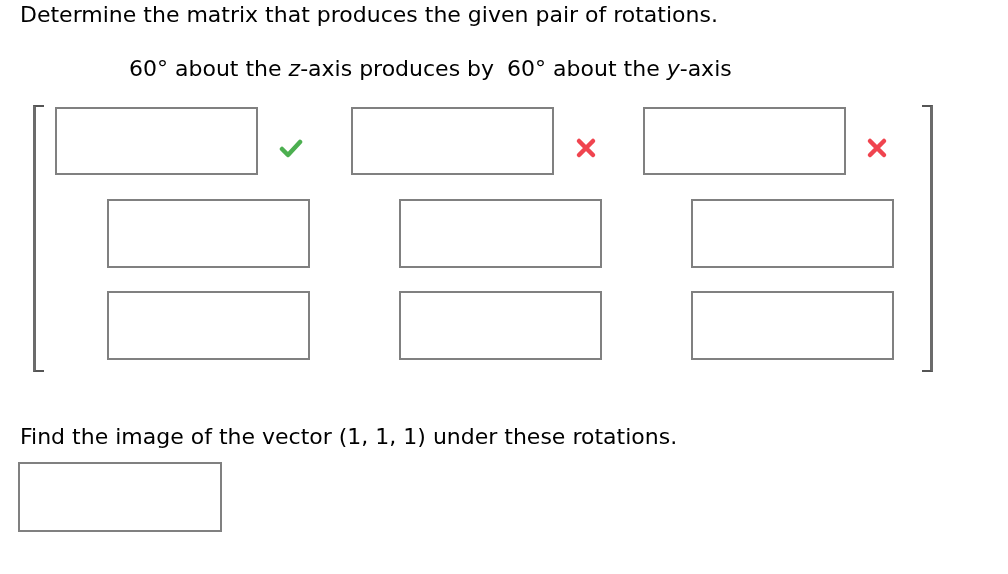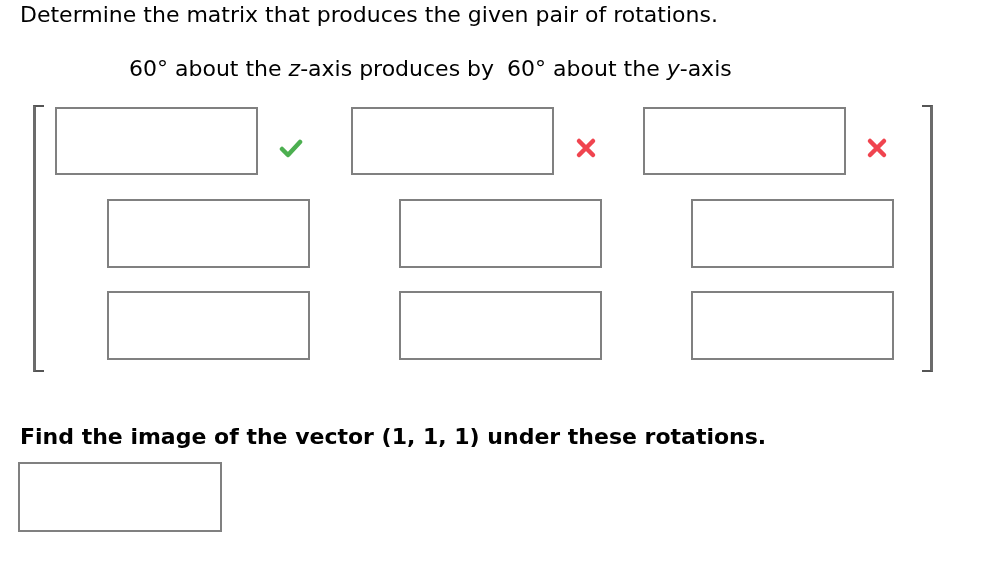--- a/index.html
+++ b/index.html
@@ -31,21 +31,20 @@
       white-space: nowrap;
     }
     .hl { color: #000000; margin-left: 6px; }
     .it { font-style: italic; }
     .q-two {
       left: 20px;
       top: 423px;
       font-size: 22px;
       line-height: 28px;
       white-space: nowrap;
-      font-weight: bold;
     }
     .answer-box {
       position: absolute;
       box-sizing: border-box;
       border: 2px solid #808080;
       background: #ffffff;
       padding: 0 6px;
       font-family: "DejaVu Sans", "Liberation Sans", sans-serif;
       font-size: 18px;
       outline: none;

